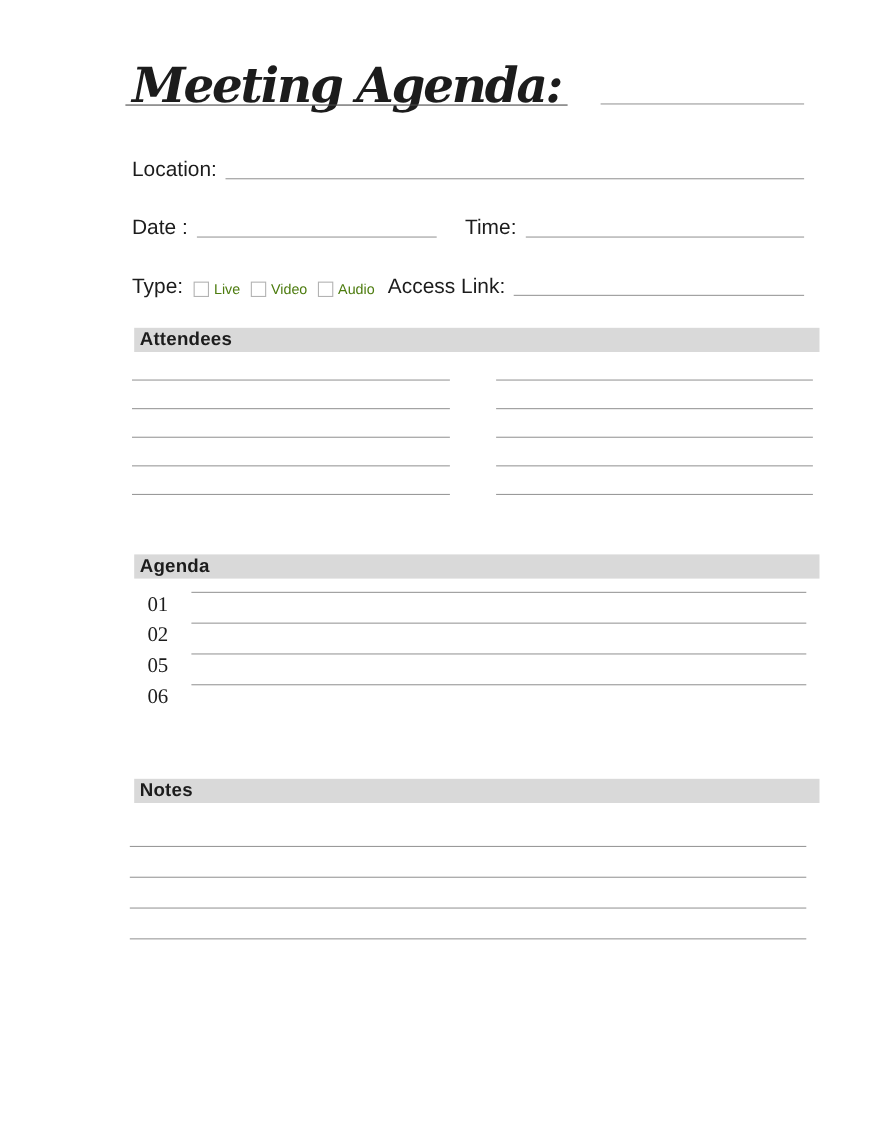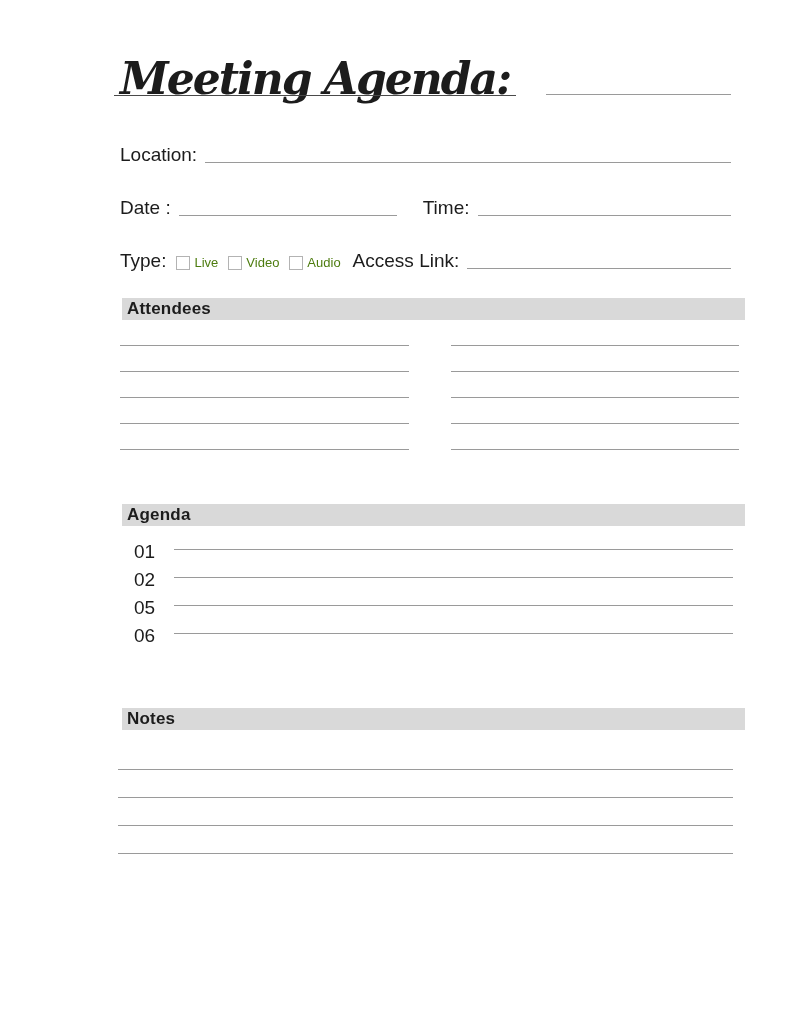--- a/index.html
+++ b/index.html
@@ -61,21 +61,21 @@
   .attendees-grid{
     display:grid;grid-template-columns:1fr 1fr;column-gap:42px;
     margin-top:0;margin-right:-8px;
   }
   .blank-line{height:26px;border-bottom:1px solid var(--line-color);}
 
   .attendees-block{margin-bottom:54px;}
 
   
   .agenda-list{margin-top:12px;margin-right:-2px;margin-bottom:58px;}
-  .agenda-row{display:flex;align-items:center;height:28px;}
+  .agenda-row{display:flex;align-items:flex-start;height:28px;font-family:Liberation Serif, serif;}
   .agenda-num{
     font-size:19px;line-height:24px;width:54px;padding-left:14px;flex:none;
   }
   .agenda-line{flex:1;height:1px;background:var(--line-color);margin-bottom:6px;}
 
   
   .notes-lines{margin-top:12px;margin-left:-2px;margin-right:-2px;}
   .notes-lines .blank-line{height:28px;}
 </style>
 </head>

